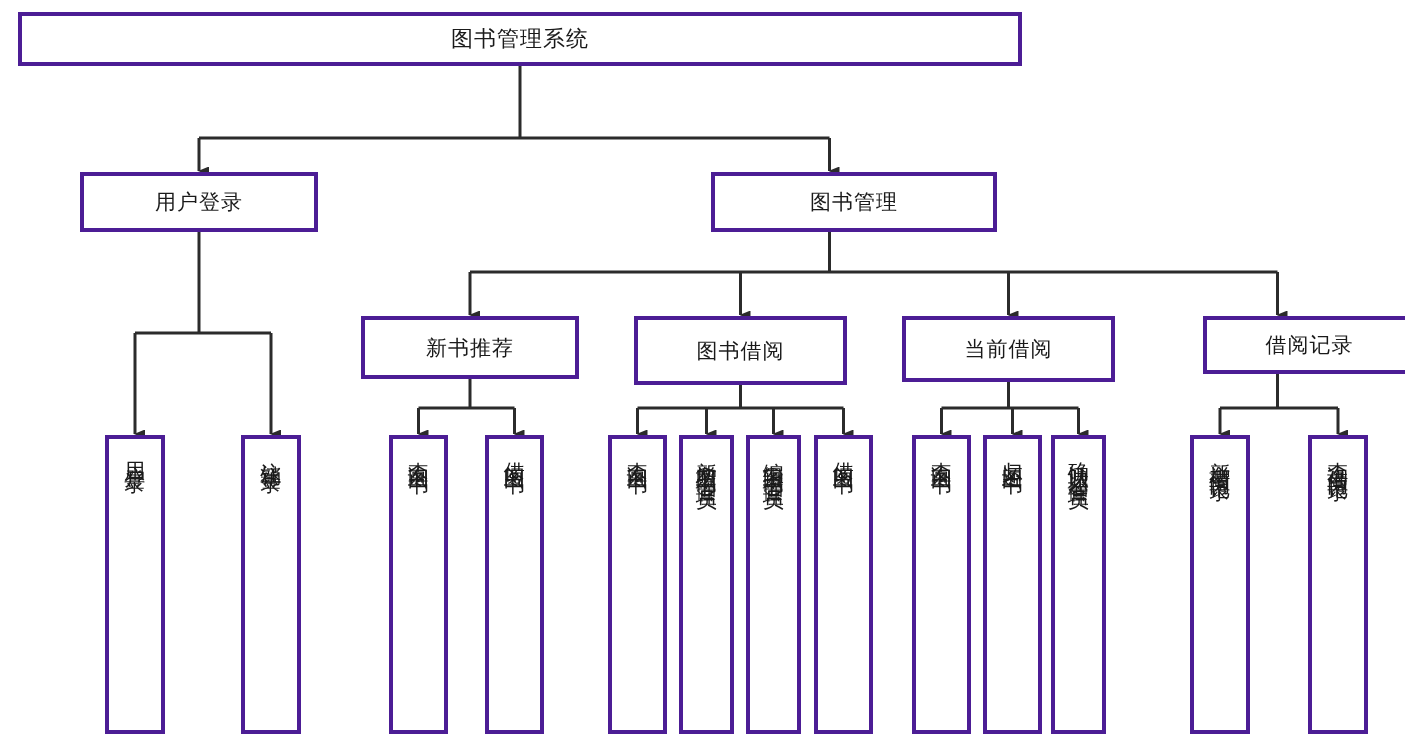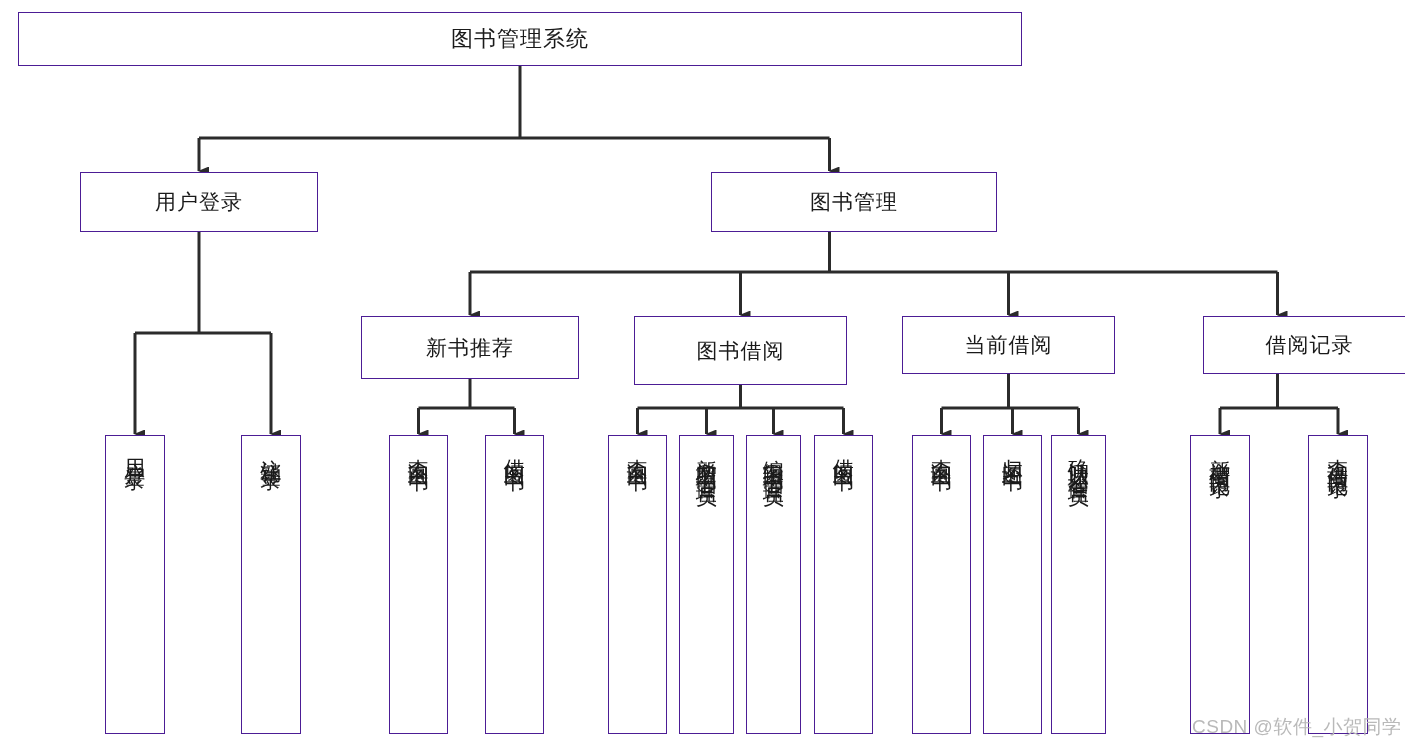--- a/index.html
+++ b/index.html
@@ -22,21 +22,21 @@
   svg.canvas {
     position: absolute;
     left: 0;
     top: 0;
     width: 1405px;
     height: 747px;
   }
   .node-box {
     position: absolute;
     box-sizing: border-box;
-    border: 1px solid #4c1d95;
+    border: 4px solid #4c1d95;
     background: #ffffff;
     display: flex;
     align-items: center;
     justify-content: center;
     overflow: hidden;
   }
   .node-label {
     color: #1a1a1a;
     letter-spacing: 1px;
     line-height: 1.12;
@@ -125,21 +125,21 @@
       </div>
       <div class="node-box horizontal" style="left: 711px; top: 172px; width: 286px; height: 60px;">
         <span class="node-label">图书管理</span>
       </div>
       <div class="node-box horizontal" style="left: 361px; top: 316px; width: 218px; height: 63px;">
         <span class="node-label">新书推荐</span>
       </div>
       <div class="node-box horizontal" style="left: 634px; top: 316px; width: 213px; height: 69px; justify-content: center;">
         <span class="node-label">图书借阅</span>
       </div>
-      <div class="node-box horizontal" style="left: 902px; top: 316px; width: 213px; height: 58px;">
+      <div class="node-box horizontal" style="left: 902px; top: 316px; width: 213px; height: 66px;">
         <span class="node-label">当前借阅</span>
       </div>
       <div class="node-box horizontal" style="left: 1171px; top: 316px; width: 213px; height: 58px; margin-left: 32px;">
         <span class="node-label">借阅记录</span>
       </div>
       <div class="node-box vertical" style="left: 105px; top: 435px; width: 60px; height: 299px;">
         <span class="node-label">用户登录</span>
       </div>
       <div class="node-box vertical" style="left: 241px; top: 435px; width: 60px; height: 299px;">
         <span class="node-label">注销登录</span>
@@ -171,14 +171,13 @@
       <div class="node-box vertical" style="left: 1051px; top: 435px; width: 55px; height: 299px;">
         <span class="node-label">确认归还（管理员）</span>
       </div>
       <div class="node-box vertical" style="left: 1190px; top: 435px; width: 60px; height: 299px;">
         <span class="node-label">新增借阅记录</span>
       </div>
       <div class="node-box vertical" style="left: 1308px; top: 435px; width: 60px; height: 299px;">
         <span class="node-label">查询借阅记录</span>
       </div>
     </div>
-  <div class="watermark" style="left: 1192px; top: 714px;">CSDN @软件_小贺同学</div>
 </div>
 
 </body></html>

